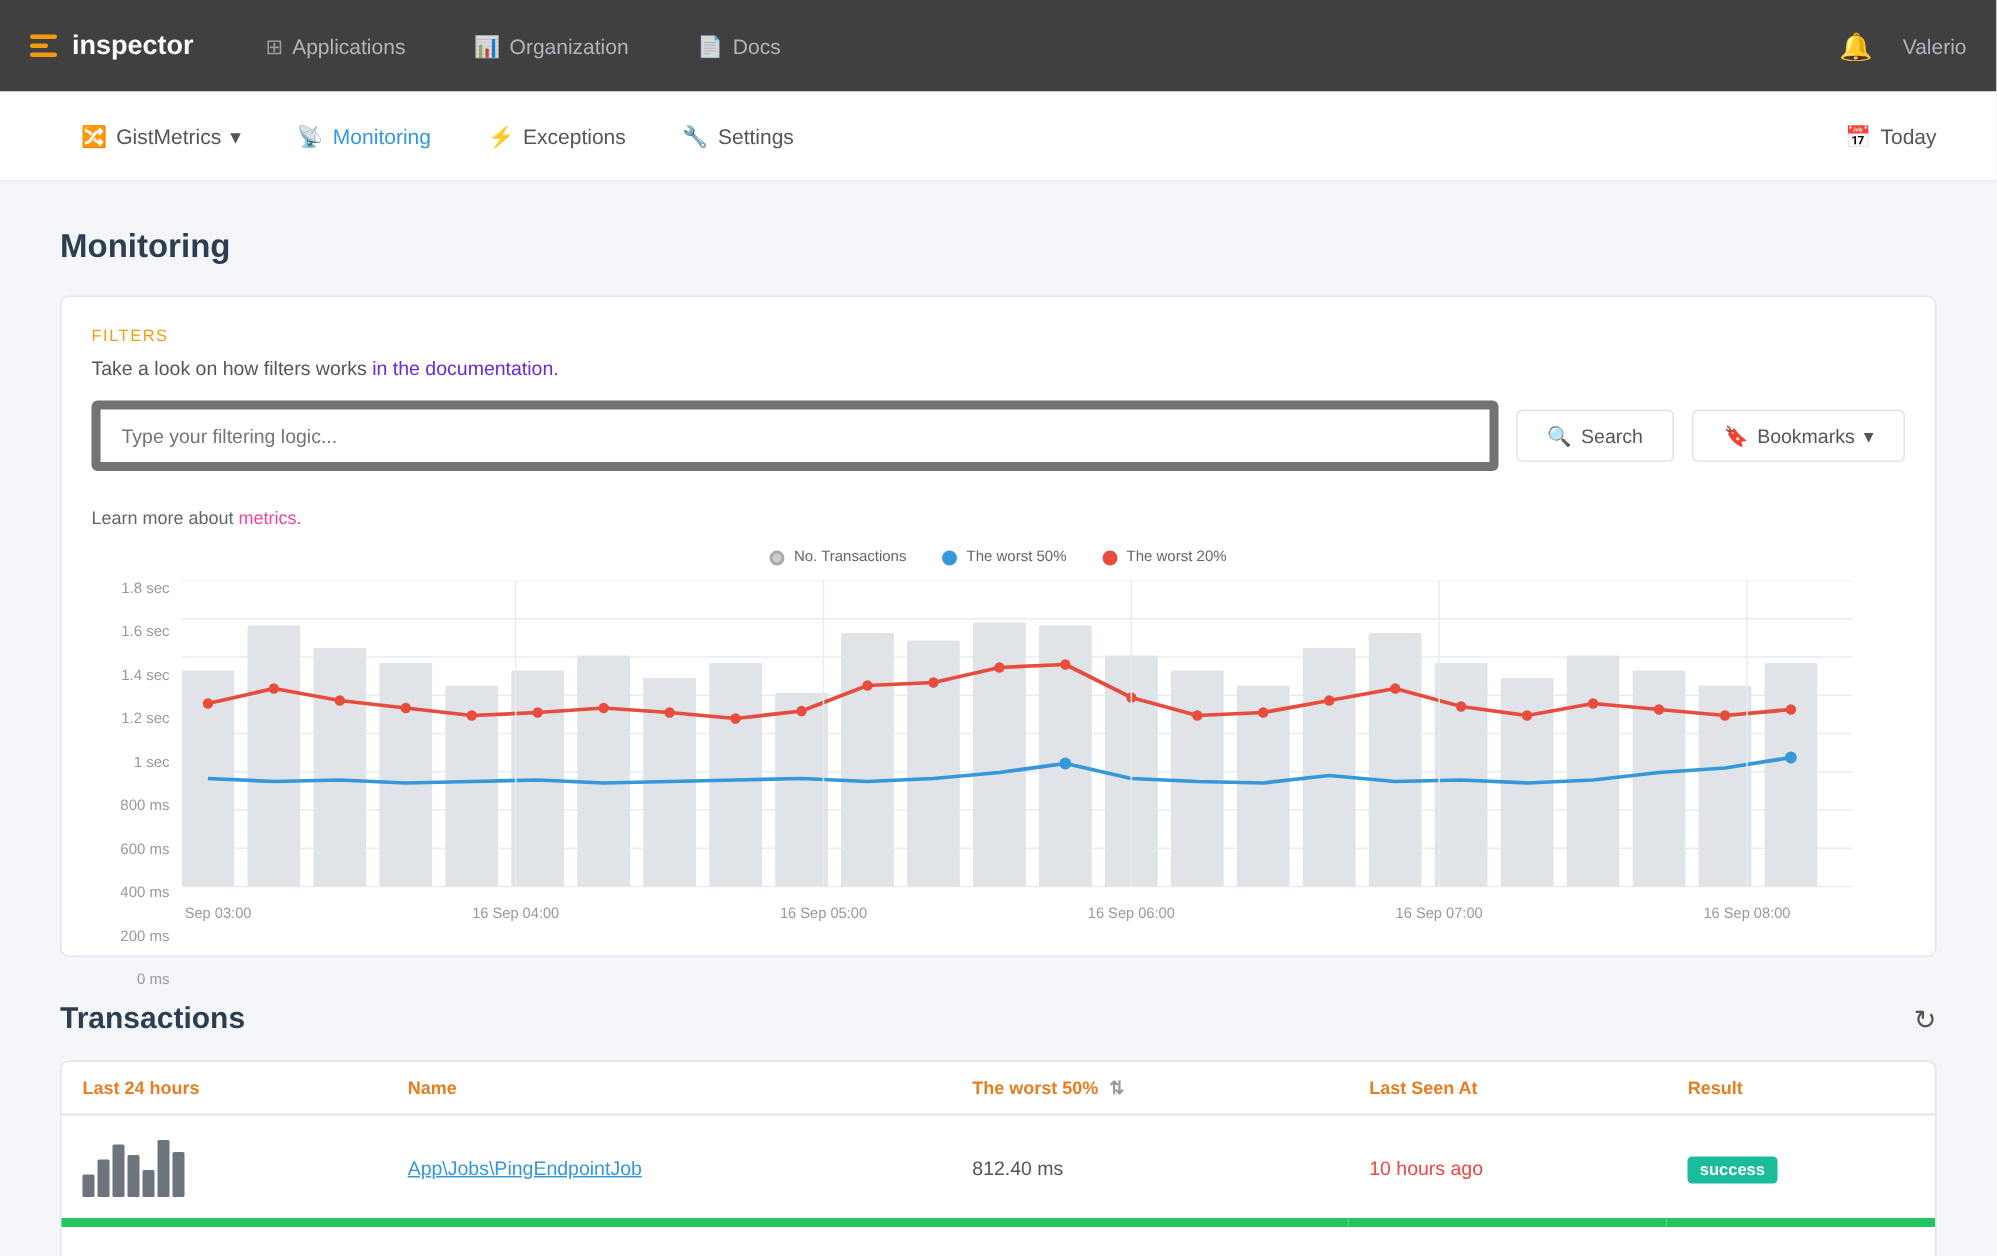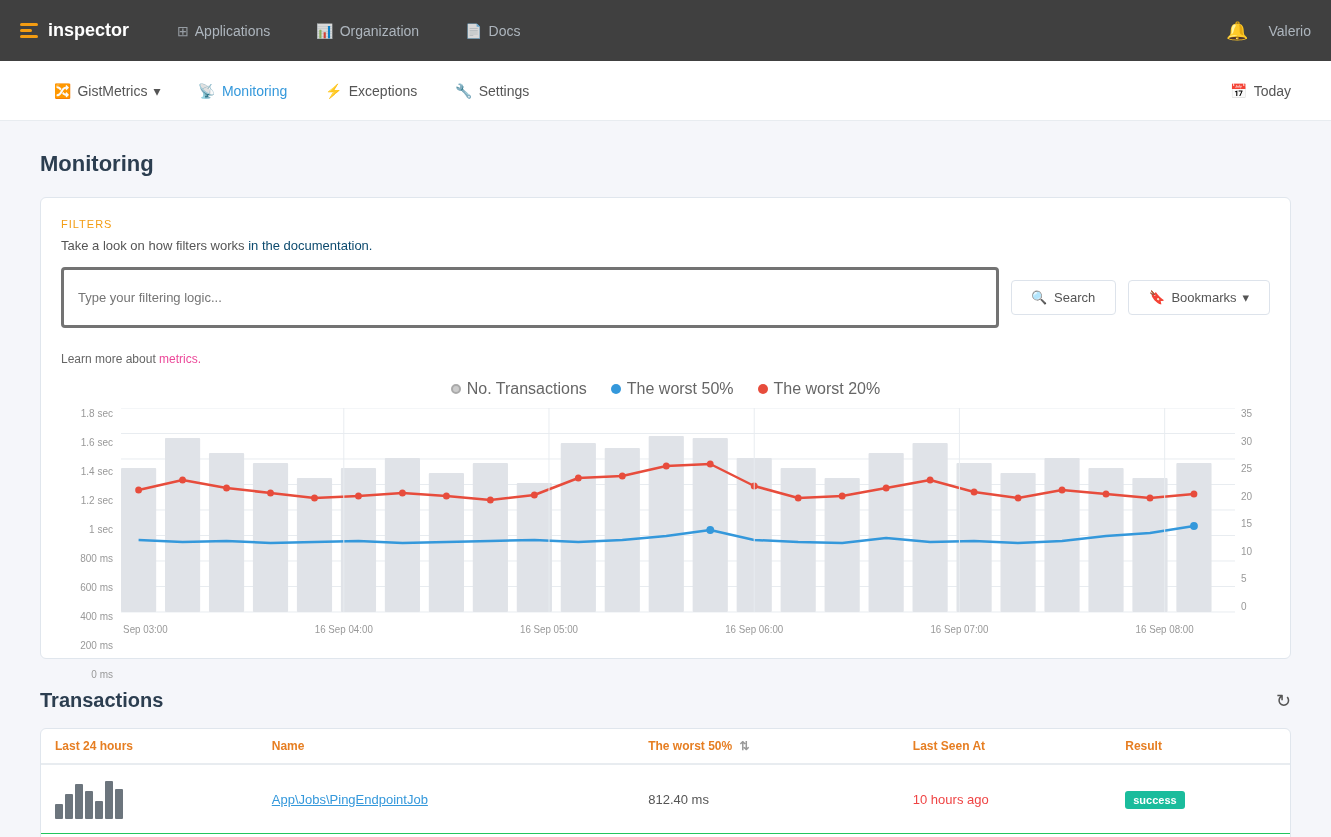--- a/index.html
+++ b/index.html
@@ -90,27 +90,27 @@
       background: #fff;
       border: 1px solid #e0e6ed;
       border-radius: 6px;
       padding: 20px;
       margin-bottom: 30px;
     }
 
     
     .filters-label { font-size: 11px; font-weight: 400; color: #f39c12; letter-spacing: 1px; margin-bottom: 8px; }
     .filters-desc { font-size: 13px; color: #555; margin-bottom: 14px; }
-    .filters-desc a { color: #0c4a6e; text-decoration: none; }
+    .filters-desc a { color: #6d28d9; text-decoration: none; }
     .filter-row { display: flex; gap: 12px; align-items: center; }
     .filter-input {
       flex: 1;
-      border: 3px solid #737373;
+      border: 6px solid #737373;
       border-radius: 4px;
-      padding: 20px 14px;
+      padding: 10px 14px;
       font-size: 13px;
       color: #aaa;
       outline: none;
     }
     .search-btn {
       display: flex;
       align-items: center;
       gap: 6px;
       padding: 9px 20px;
       border: 1px solid #dde3eb;
@@ -137,21 +137,21 @@
     .trend-title { font-size: 11px; font-weight: 700; color: #777; letter-spacing: 1px; margin-bottom: 4px; }
     .trend-desc { font-size: 12px; color: #666; margin-bottom: 14px; }
     .trend-desc a { color: #ec4899; text-decoration: none; }
 
     
     .chart-legend {
       display: flex;
       justify-content: center;
       gap: 24px;
       margin-bottom: 10px;
-      font-size: 16px;
+      font-size: 10px;
       color: #666;
     }
     .legend-item { display: flex; align-items: center; gap: 6px; }
     .legend-dot { width: 10px; height: 10px; border-radius: 50%; }
 
     
     .section-header {
       display: flex;
       align-items: center;
       justify-content: space-between;
@@ -166,21 +166,21 @@
     .tx-table th {
       text-align: left;
       padding: 10px 14px;
       font-size: 12px;
       font-weight: 600;
       color: #e67e22;
     }
     .tx-table td {
       padding: 14px 14px;
       font-size: 13px;
-      border-bottom: 1px solid #22c55e;
+      border-bottom: 6px solid #22c55e;
       vertical-align: middle;
     }
 
     .mini-bars {
       display: flex;
       align-items: flex-end;
       gap: 2px;
       height: 40px;
     }
     .mini-bar {
@@ -309,30 +309,20 @@
           <span>1.4 sec</span>
           <span>1.2 sec</span>
           <span>1 sec</span>
           <span>800 ms</span>
           <span>600 ms</span>
           <span>400 ms</span>
           <span>200 ms</span>
           <span>0 ms</span>
         </div>
         
-        <div style="position:absolute; right:0; top:0; bottom:26px; width:33px; display:flex; flex-direction:column; justify-content:space-between; font-size:10px; color:#999; text-align:left; padding-left:4px;">
-          <span>35</span>
-          <span>30</span>
-          <span>25</span>
-          <span>20</span>
-          <span>15</span>
-          <span>10</span>
-          <span>5</span>
-          <span>0</span>
-        </div>
         
         <svg width="100%" height="100%" viewBox="0 0 1140 230" preserveAspectRatio="none">
 
           <line x1="0" y1="0" x2="1140" y2="0" stroke="#e8ecf0" stroke-width="1"></line>
           <line x1="0" y1="25.5" x2="1140" y2="25.5" stroke="#e8ecf0" stroke-width="1"></line>
           <line x1="0" y1="51" x2="1140" y2="51" stroke="#e8ecf0" stroke-width="1"></line>
           <line x1="0" y1="76.5" x2="1140" y2="76.5" stroke="#e8ecf0" stroke-width="1"></line>
           <line x1="0" y1="102" x2="1140" y2="102" stroke="#e8ecf0" stroke-width="1"></line>
           <line x1="0" y1="127.5" x2="1140" y2="127.5" stroke="#e8ecf0" stroke-width="1"></line>
           <line x1="0" y1="153" x2="1140" y2="153" stroke="#e8ecf0" stroke-width="1"></line>

